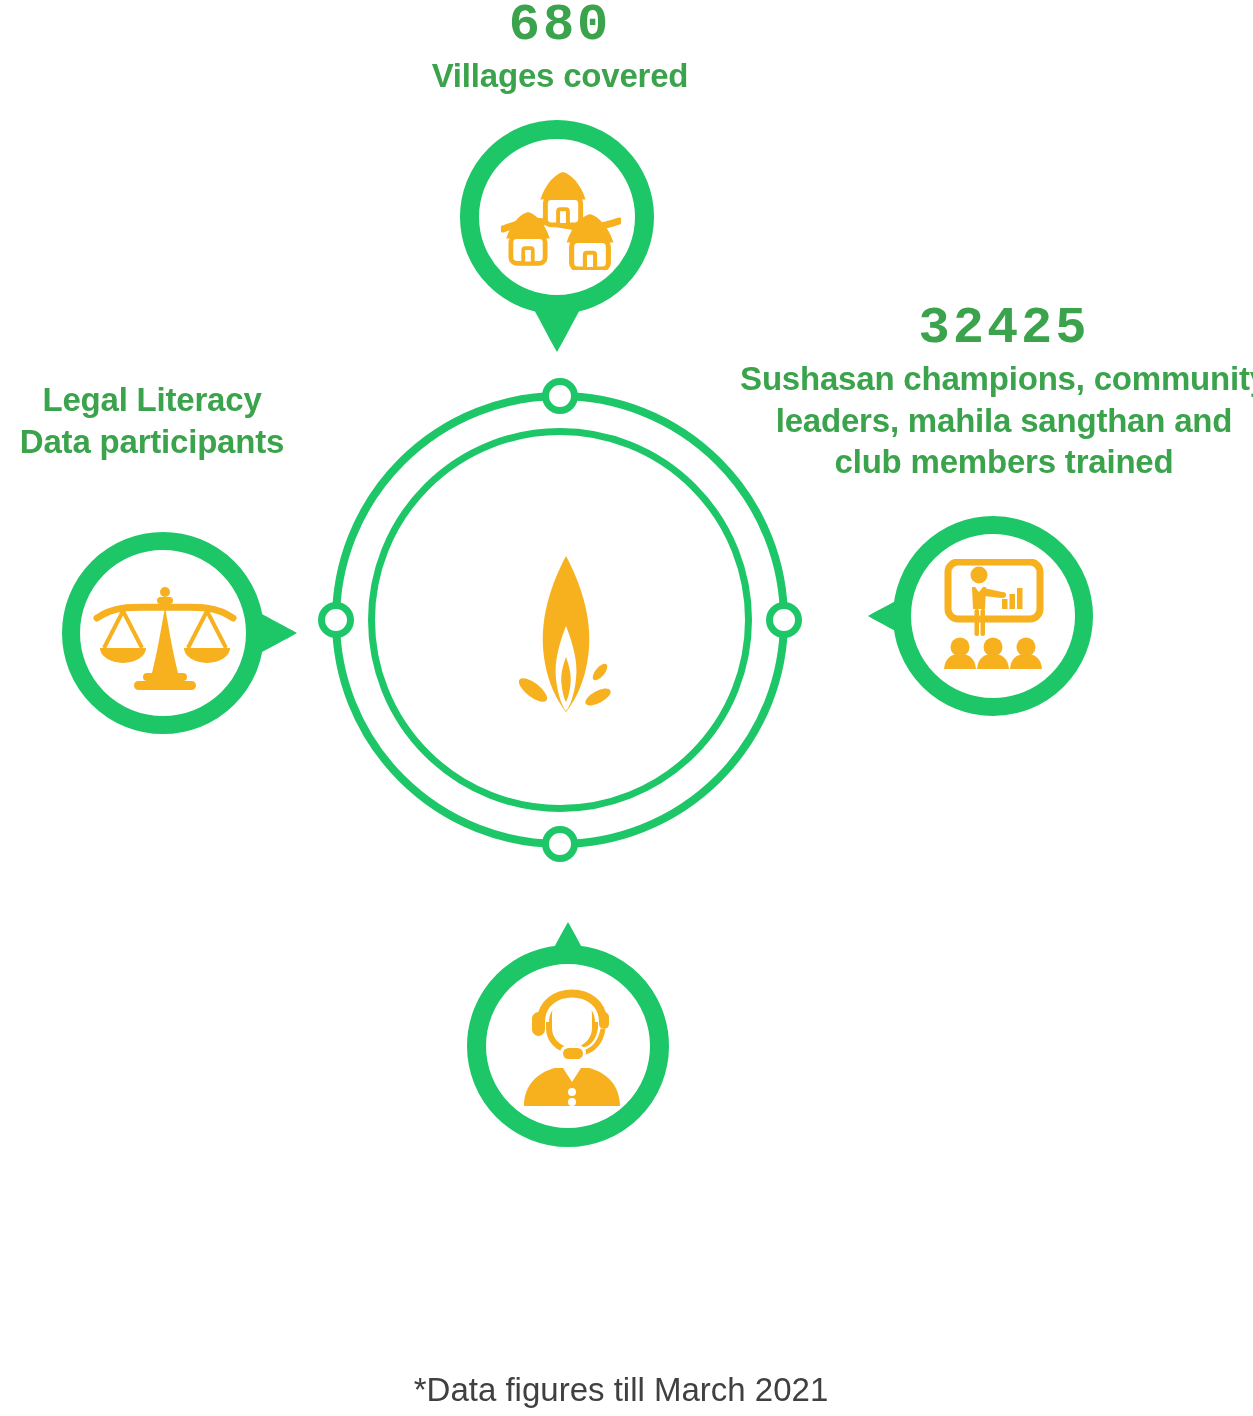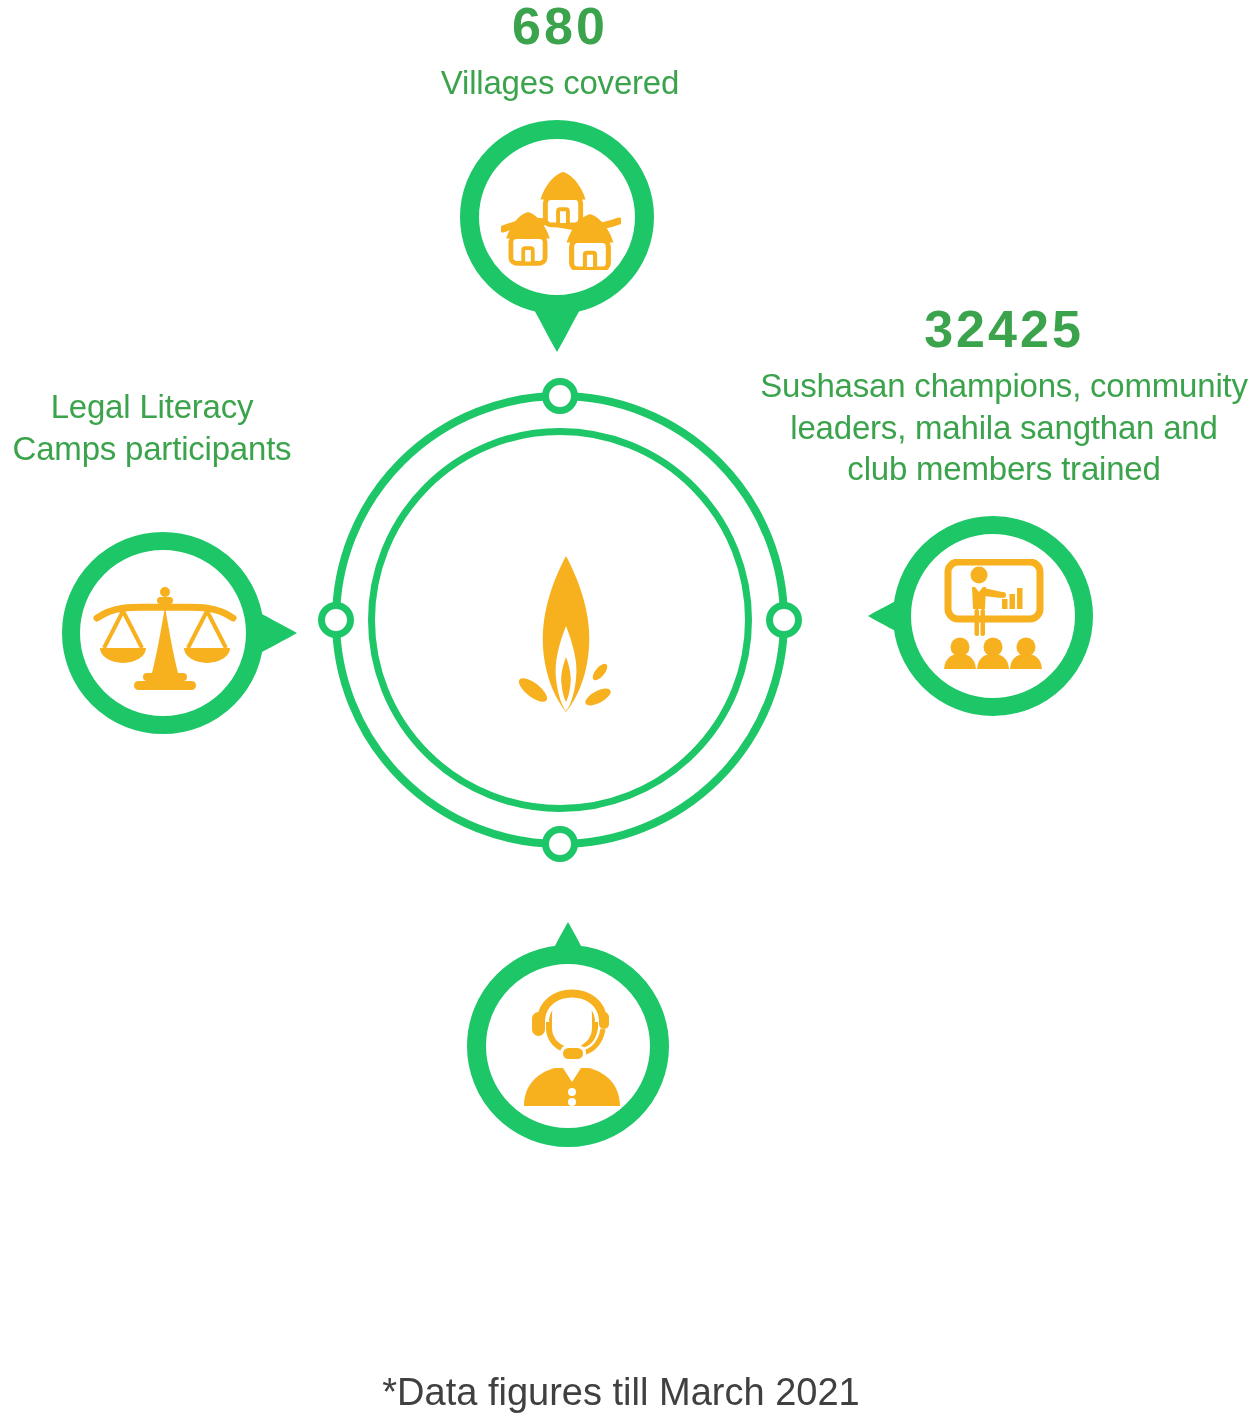--- a/index.html
+++ b/index.html
@@ -9,24 +9,24 @@
     --fg:#404040;
   }
   html,body{margin:0;padding:0;background:#fff;}
   .canvas{
     position:relative;width:1253px;height:1416px;background:#fff;overflow:hidden;
     font-family:"Liberation Sans","DejaVu Sans",sans-serif;
   }
   .abs{position:absolute;}
   
   .stat{position:absolute;text-align:center;transform:translateX(-50%);}
-  .stat-value{font-size:52px;font-weight:700;color:var(--tg);letter-spacing:3px;line-height:1;white-space:nowrap;}
-  .stat-label{margin-top:10px;font-size:33px;font-weight:400;color:var(--tg);line-height:1.26;letter-spacing:-0.2px;}
+  .stat-value{font-size:52px;font-weight:700;color:var(--tg);letter-spacing:3px;line-height:1;white-space:nowrap;font-family:Liberation Mono, monospace;}
+  .stat-label{margin-top:3px;font-size:33px;font-weight:700;color:var(--tg);line-height:1.26;letter-spacing:-0.2px;}
   .stat-label div{white-space:nowrap;}
-  .footnote{position:absolute;transform:translateX(-50%);font-size:38px;font-weight:400;color:var(--fg);white-space:nowrap;}
+  .footnote{position:absolute;transform:translateX(-50%);font-size:33px;font-weight:400;color:var(--fg);white-space:nowrap;}
   
   .hub{position:absolute;left:314px;top:374px;width:492px;height:492px;}
   .hub-outer{position:absolute;left:18px;top:18px;width:456px;height:456px;border:8px solid var(--ring);border-radius:50%;box-sizing:border-box;}
   .hub-inner{position:absolute;left:54px;top:54px;width:384px;height:384px;border:7px solid var(--ring);border-radius:50%;box-sizing:border-box;}
   .hub-node{position:absolute;width:36px;height:36px;border:7px solid var(--ring);border-radius:50%;background:#fff;box-sizing:border-box;}
   
   .sat{position:absolute;}
   .sat-ring{position:absolute;border-radius:50%;background:#fff;box-sizing:border-box;z-index:2;}
   .sat-tail{position:absolute;z-index:1;}
   .sat-icon{position:absolute;z-index:3;}
@@ -48,21 +48,21 @@
     <div class="stat-label">
       <div>Sushasan champions, community</div>
       <div>leaders, mahila sangthan and</div>
       <div>club members trained</div>
     </div>
   </div>
 
   <div class="stat" style="left:152px;top:376px;">
     <div class="stat-label">
       <div>Legal Literacy</div>
-      <div>Camps participants</div>
+      <div>Data participants</div>
     </div>
   </div>
 
 
   <div class="hub">
     <div class="hub-outer"></div>
     <div class="hub-inner"></div>
     <div class="hub-node" style="left:228px;top:4px;"></div>
     <div class="hub-node" style="left:228px;top:452px;"></div>
     <div class="hub-node" style="left:4px;top:228px;"></div>

